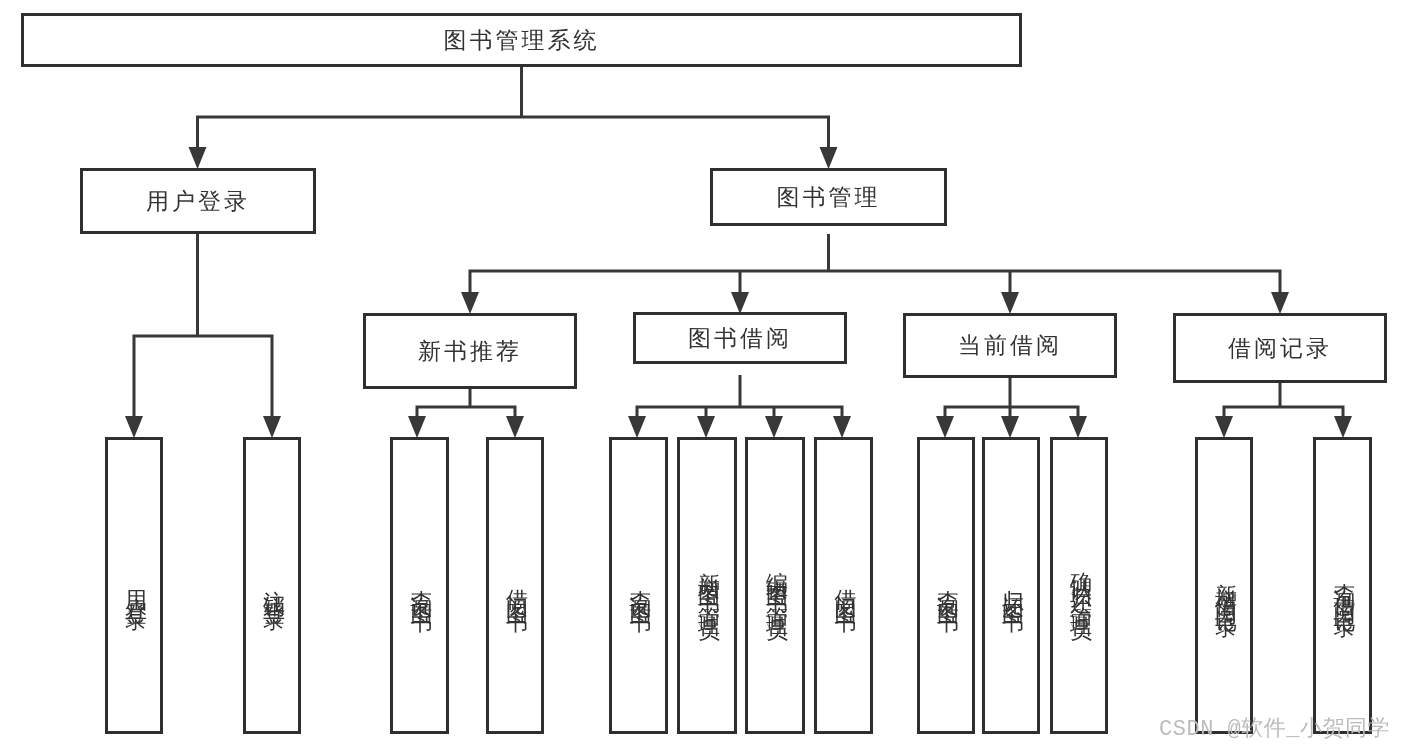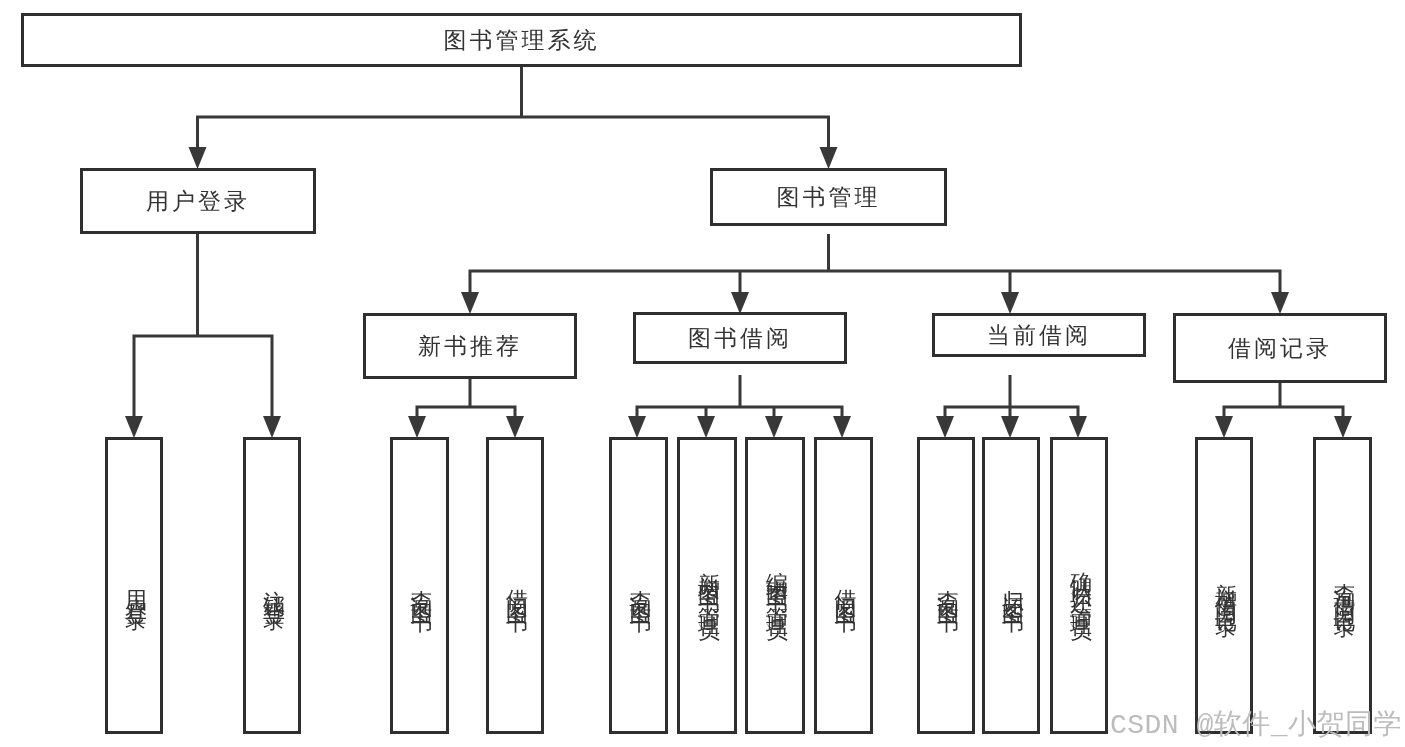--- a/index.html
+++ b/index.html
@@ -34,22 +34,22 @@
     position:absolute;box-sizing:border-box;
     top:437px;height:297px;
     border:3px solid var(--border-color);
     background:var(--background-color);
     writing-mode:vertical-rl;text-orientation:mixed;
     display:flex;align-items:center;justify-content:center;
     font-size:22px;letter-spacing:7px;
     line-height:1;
   }
   .watermark{
-    position:absolute;right:10px;bottom:4px;
-    font-size:28px;letter-spacing:.5px;
+    position:absolute;right:22px;bottom:4px;
+    font-size:22px;letter-spacing:.5px;
     color:var(--watermark-color);
     white-space:nowrap;
   }
 </style>
 </head>
 <body>
 
 <div class="canvas">
 
   <svg class="wires" width="1405" height="747" viewBox="0 0 1405 747">
@@ -107,23 +107,23 @@
       <polygon points="1215 416 1233 416 1224 438"></polygon>
       <polygon points="1334 416 1352 416 1343 438"></polygon>
     </g>
   </svg>
 
   <div class="hbox" style="left:21px;top:13px;width:1001px;height:54px">图书管理系统</div>
 
   <div class="hbox" style="left:80px;top:168px;width:236px;height:66px">用户登录</div>
   <div class="hbox" style="left:710px;top:168px;width:237px;height:58px">图书管理</div>
 
-  <div class="hbox" style="left:363px;top:313px;width:214px;height:66px">新书推荐</div>
+  <div class="hbox" style="left:363px;top:313px;width:214px;height:76px">新书推荐</div>
   <div class="hbox" style="left:633px;top:312px;width:214px;height:52px">图书借阅</div>
-  <div class="hbox" style="left:932px;top:313px;width:214px;height:44px">当前借阅</div>
+  <div class="hbox" style="left:903px;top:313px;width:214px;height:65px">当前借阅</div>
   <div class="hbox" style="left:1173px;top:313px;width:214px;height:70px">借阅记录</div>
 
   <div class="leaf" style="left:105px;width:58px">用户登录</div>
   <div class="leaf" style="left:243px;width:58px">注销登录</div>
 
   <div class="leaf" style="left:390px;width:59px">查询图书</div>
   <div class="leaf" style="left:486px;width:58px">借阅图书</div>
 
   <div class="leaf" style="left:609px;width:59px">查询图书</div>
   <div class="leaf" style="left:677px;width:60px">新增图书（管理员）</div>

